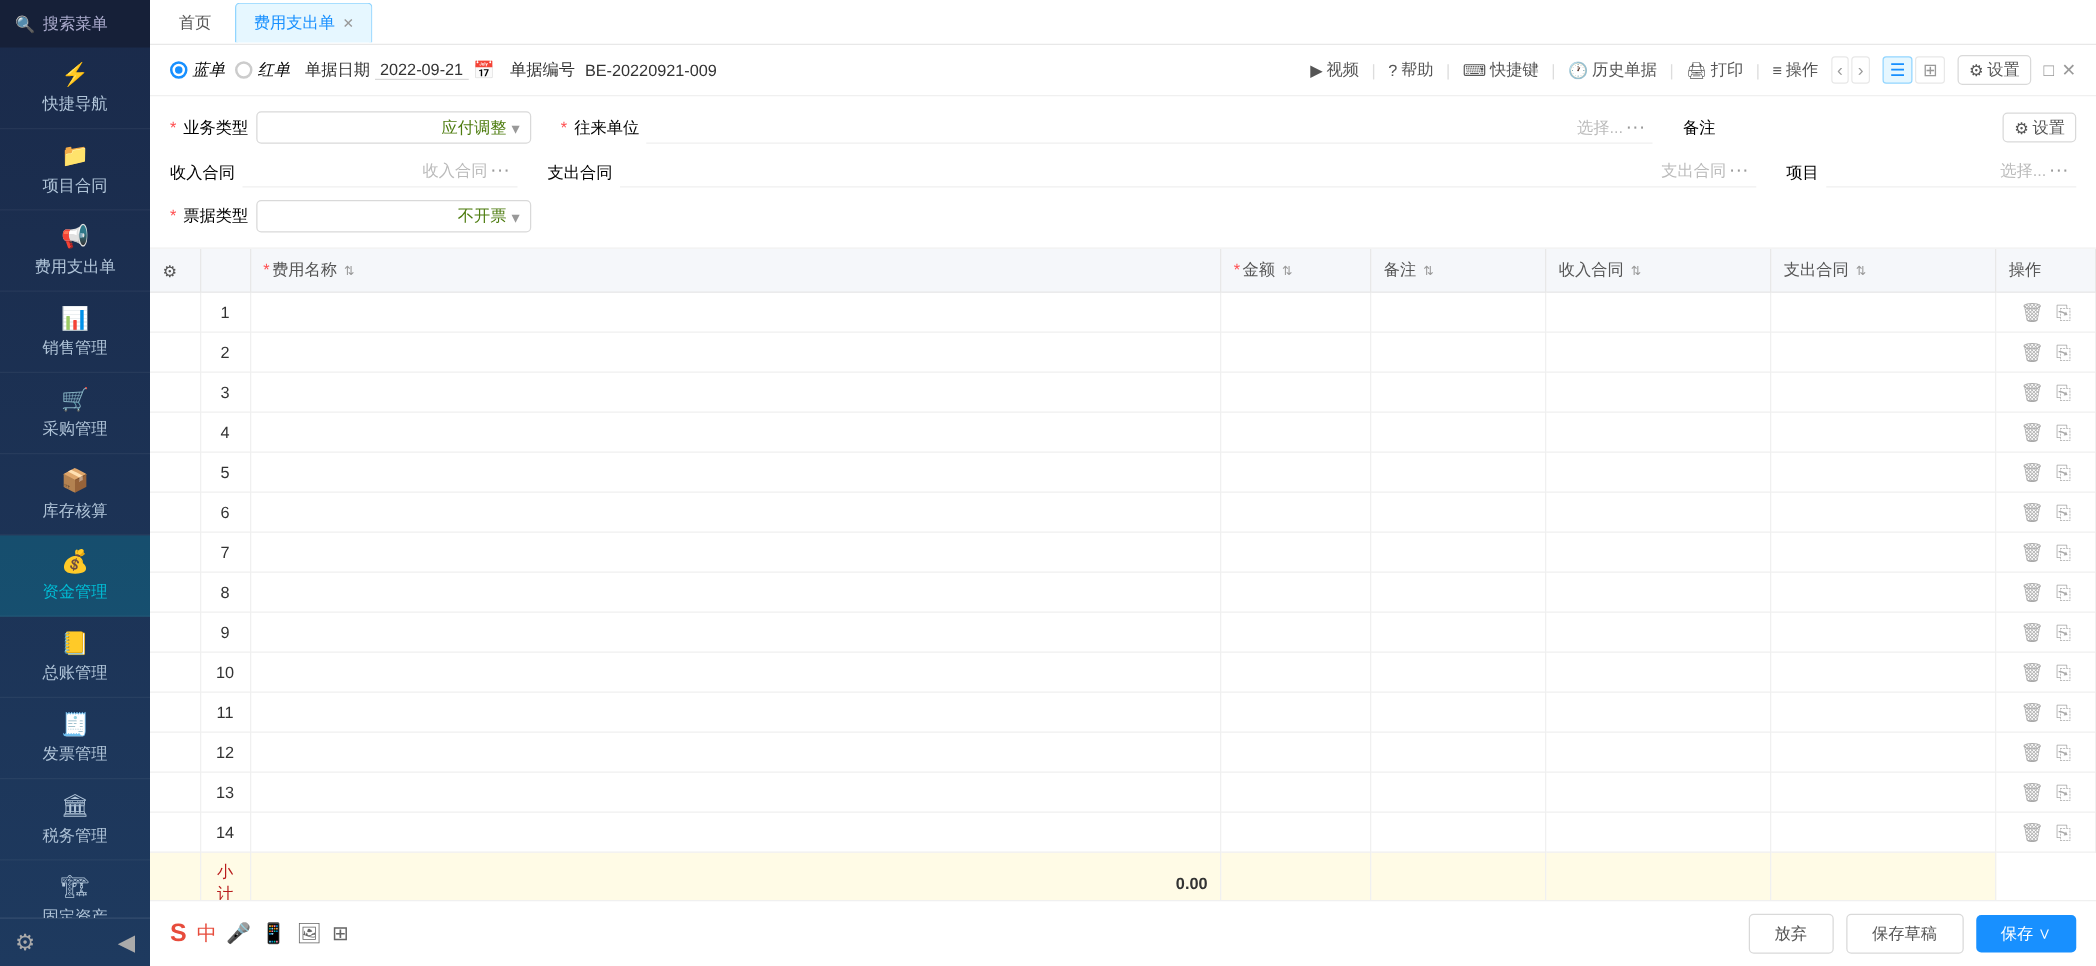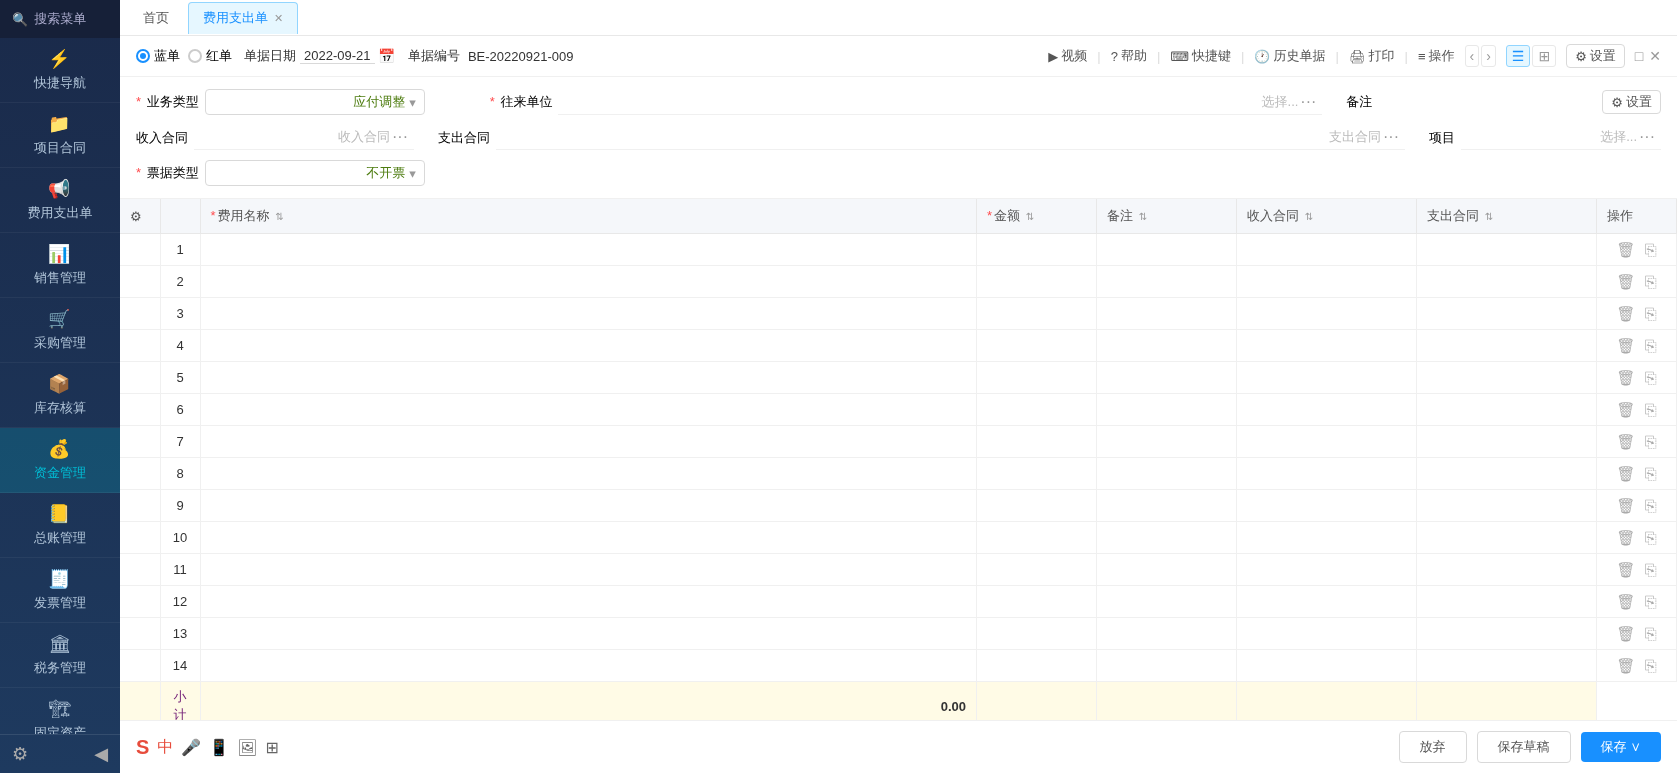--- a/index.html
+++ b/index.html
@@ -96,21 +96,21 @@
     }
 
     
     .top-toolbar {
       display: flex;
       align-items: center;
       padding: 8px 16px;
       border-bottom: 1px solid #f0f0f0;
       gap: 12px;
     }
-    .radio-group { display: flex; align-items: flex-end; gap: 8px; }
+    .radio-group { display: flex; align-items: flex-end; gap: 8px; font-style: italic; }
     .radio-item { display: flex; align-items: center; gap: 4px; cursor: pointer; }
     .radio-dot {
       width: 14px; height: 14px; border-radius: 50%;
       border: 2px solid #1890ff; position: relative;
     }
     .radio-dot.checked::after {
       content: ''; position: absolute; top: 2px; left: 2px;
       width: 6px; height: 6px; border-radius: 50%; background: #1890ff;
     }
     .radio-dot.empty { border-color: #ccc; }
@@ -365,21 +365,21 @@
         <div class="form-field">
           <span>
             <span class="required-star">*</span>
             <span>业务类型</span>
           </span>
           <div class="form-select-wrapper" style="min-width:220px;">
             <span class="select-text">应付调整</span>
             <span class="caret">▾</span>
           </div>
         </div>
-        <div class="form-field" style="flex:1;margin-left:41px;">
+        <div class="form-field" style="flex:1;">
           <span>
             <span class="required-star">*</span>
             <span>往来单位</span>
           </span>
           <div style="flex:1; display:flex; align-items:center; border-bottom:1px solid #f0f0f0; padding: 3px 6px;">
             <span class="form-placeholder" style="flex:1;">选择...</span>
             <span class="ellipsis-btn">···</span>
           </div>
         </div>
         <div class="form-field" style="min-width:200px;">
@@ -635,21 +635,21 @@
       <td></td>
       <td></td>
       <td></td>
       <td class="ops-col">
         <span class="op-icon">🗑</span>
         <span class="op-icon">⎘</span>
       </td>
     </tr>
             <tr class="subtotal-row">
     <td></td>
-    <td style="text-align:center; color:#701a75;">小计</td>
+    <td style="text-align:center; color:#b91c1c;">小计</td>
     <td style="text-align:right; font-weight:600;">0.00</td>
     <td></td>
     <td></td>
     <td></td>
     <td></td>
   </tr>
           </tbody>
       </table>
     </div>
 

